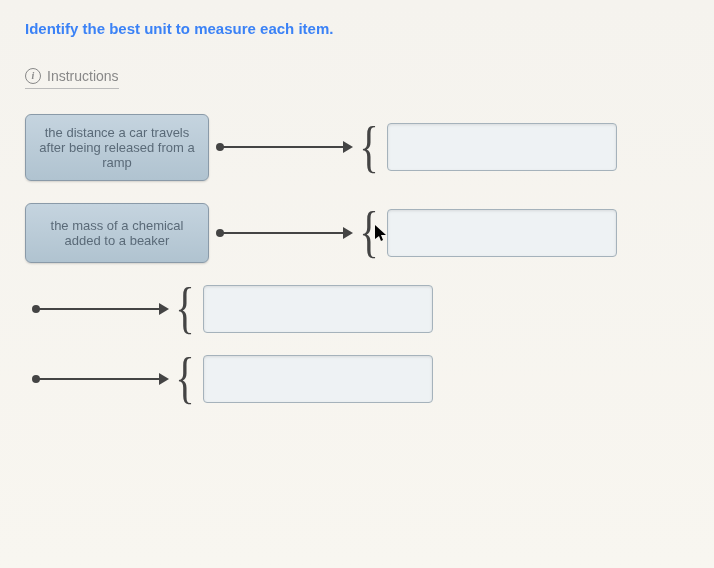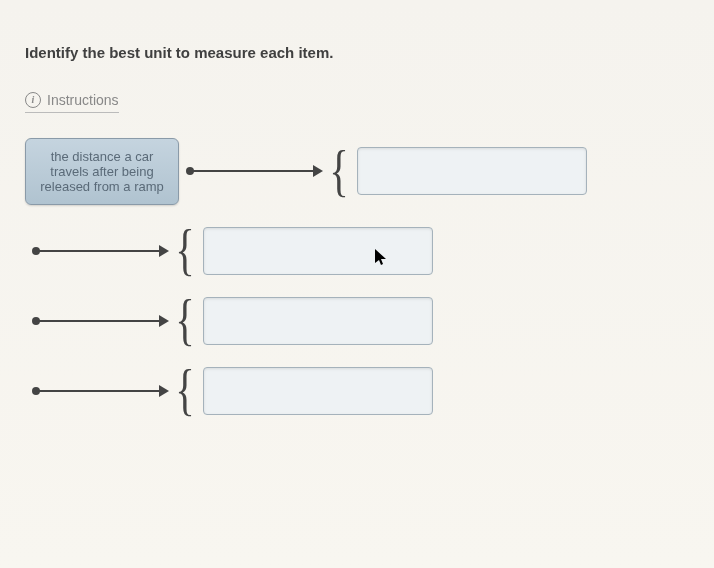--- a/index.html
+++ b/index.html
@@ -11,23 +11,22 @@
       width: 714px;
       height: 568px;
       background: linear-gradient(to bottom, #f5f3ee 0%, #f8f6f0 100%);
       font-family: Arial, sans-serif;
       padding: 20px 25px;
       color: #555;
     }
     .question-title {
       font-size: 15px;
       font-weight: bold;
-      color: #404040;
+      color: #3b82f6;
       margin-bottom: 28px;
-      margin-top: 24px;
     }
     .instructions {
       display: inline-flex;
       align-items: center;
       gap: 6px;
       color: #888;
       font-size: 14px;
       padding-bottom: 4px;
       border-bottom: 1px solid #bbb;
       margin-bottom: 25px;
@@ -49,21 +48,21 @@
     .rows {
       display: flex;
       flex-direction: column;
       gap: 22px;
     }
     .row {
       display: flex;
       align-items: center;
     }
     .prompt-box {
-      width: 154px;
+      width: 184px;
       min-height: 60px;
       background: linear-gradient(to bottom, #c5d4df, #b0c3d0);
       border: 1px solid #8a9aa8;
       border-radius: 6px;
       display: flex;
       align-items: center;
       justify-content: center;
       text-align: center;
       padding: 10px 12px;
       font-size: 13px;
@@ -138,20 +137,21 @@
 <div class="rows">
 
   <div class="row">
     <div class="prompt-box">the distance a car travels after being released from a ramp</div>
     <div class="connector"></div>
     <span class="brace">{</span>
     <div class="answer-box"></div>
   </div>
 
   <div class="row" style="position:relative;">
+    <div class="prompt-box">the mass of a chemical added to a beaker</div>
     <div class="connector"></div>
     <span class="brace">{</span>
     <div class="answer-box"></div>
     <svg class="cursor" style="left:350px; top:22px;" viewBox="0 0 14 18">
       <path d="M0 0 L0 14 L4 11 L6 16 L8 15 L6 10 L11 10 Z" fill="#000"></path>
     </svg>
   </div>
 
   <div class="row">
     <div class="connector"></div>

